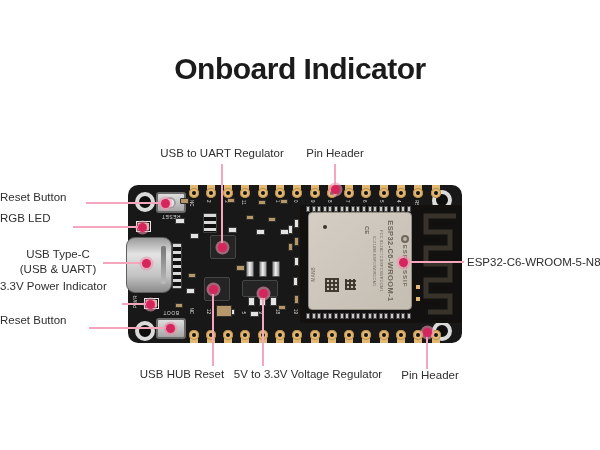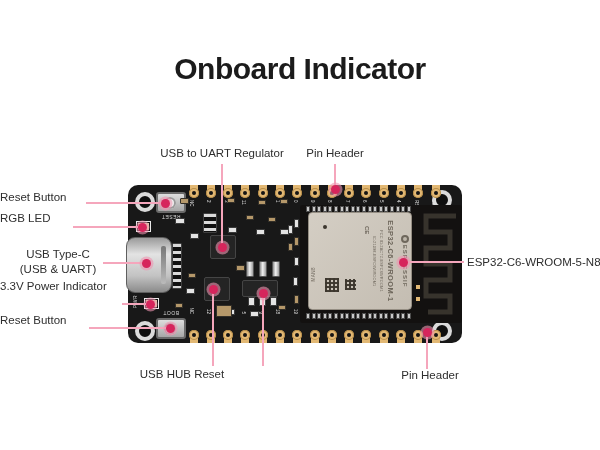--- a/index.html
+++ b/index.html
@@ -94,20 +94,21 @@
   <div class="ann c" style="left:295px;top:147px;width:80px;">Pin Header</div>
   <div class="ann r" style="left:0;top:191px;width:84px;">Reset Button</div>
   <div class="ann r" style="left:0;top:212px;width:72px;">RGB LED</div>
   <div class="ann c" style="left:6px;top:247px;width:104px;line-height:15px;">
     <div>USB Type-C</div>
     <div>(USB &amp; UART)</div>
   </div>
   <div class="ann r" style="left:0;top:280px;width:120px;">3.3V Power Indicator</div>
   <div class="ann r" style="left:0;top:314px;width:88px;">Reset Button</div>
   <div class="ann c" style="left:137px;top:368px;width:90px;">USB HUB Reset</div>
+  <div class="ann c" style="left:228px;top:368px;width:160px;">5V to 3.3V Voltage Regulator</div>
   <div class="ann c" style="left:395px;top:369px;width:70px;">Pin Header</div>
   <div class="ann" style="left:467px;top:256px;width:130px;">ESP32-C6-WROOM-5-N8</div>
 
   <div class="line v" style="left:221px;top:164px;height:83px;"></div>
   <div class="line v" style="left:334px;top:164px;height:25px;"></div>
   <div class="line h" style="left:86px;top:202px;width:79px;"></div>
   <div class="line h" style="left:73px;top:226px;width:69px;"></div>
   <div class="line h" style="left:103px;top:262px;width:43px;"></div>
   <div class="line h" style="left:122px;top:303px;width:28px;"></div>
   <div class="line h" style="left:89px;top:327px;width:81px;"></div>

